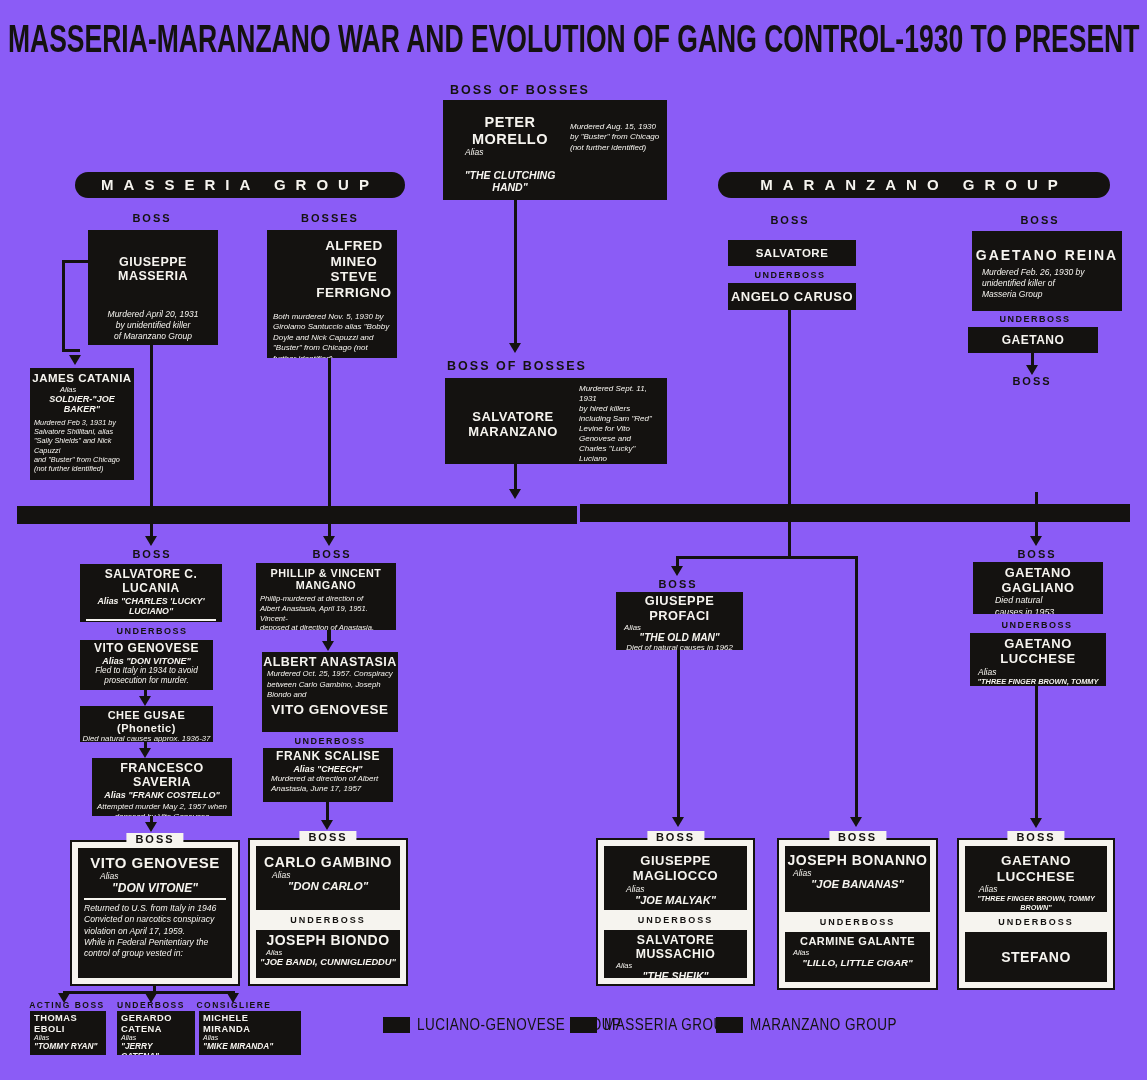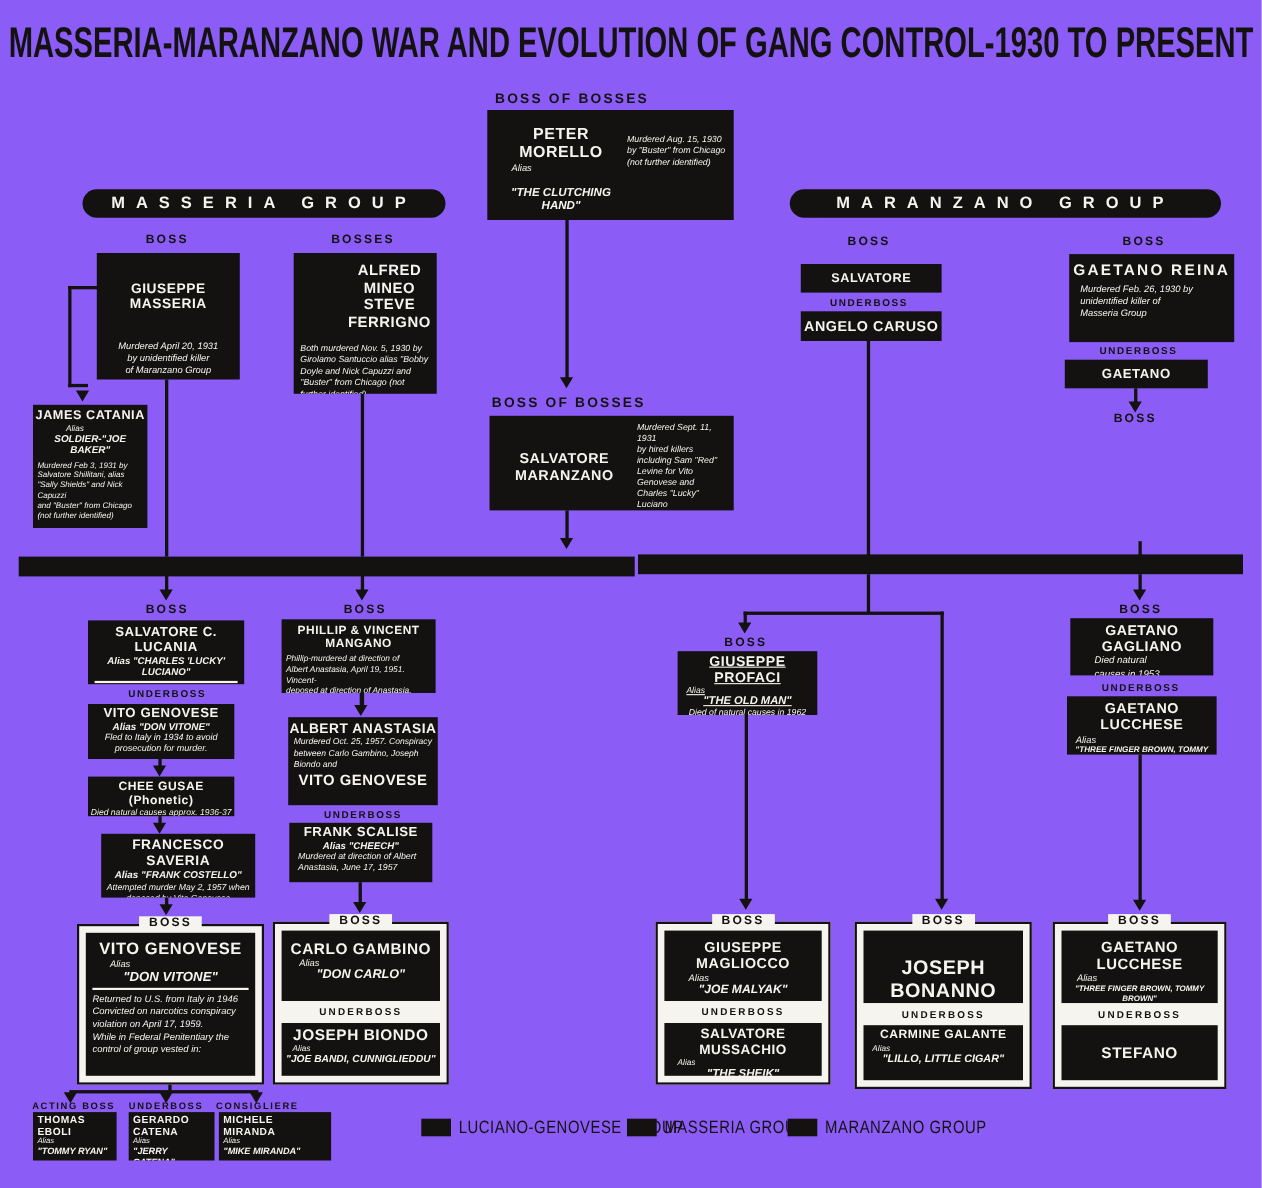--- a/index.html
+++ b/index.html
@@ -133,21 +133,21 @@
     <div class="name" style="font-size:11.5px;line-height:26px;">SALVATORE MARANZANO</div>
   </div>
   <div class="lbl sm" style="left:750px;top:270px;width:80px;">UNDERBOSS</div>
   <div class="box" style="left:728px;top:283px;width:128px;height:27px;">
     <div class="name" style="font-size:13px;line-height:27px;">ANGELO CARUSO</div>
   </div>
   <div class="vline" style="left:788px;top:310px;width:3px;height:196px;"></div>
 
   <div class="lbl" style="left:1000px;top:214px;width:80px;">BOSS</div>
   <div class="box" style="left:972px;top:231px;width:150px;height:80px;">
-    <div class="name" style="font-size:14px;margin-top:6px;letter-spacing:2px;">GAETANO REINA</div>
+    <div class="name" style="font-size:14px;margin-top:16px;letter-spacing:2px;">GAETANO REINA</div>
     <div class="note" style="margin-top:4px;text-align:left;padding:0 10px;">Murdered Feb. 26, 1930 by
 unidentified killer of
 Masseria Group</div>
   </div>
   <div class="lbl sm" style="left:985px;top:314px;width:100px;">UNDERBOSS</div>
   <div class="box" style="left:968px;top:327px;width:130px;height:26px;">
     <div class="name" style="font-size:12px;line-height:26px;">GAETANO GAGLIANO</div>
   </div>
   <div class="vline" style="left:1031px;top:353px;width:3px;height:13px;"></div>
   <div class="arr" style="left:1026px;top:365px;"></div>
@@ -274,21 +274,21 @@
   </div>
 
   <div class="vline" style="left:788px;top:522px;width:3px;height:36px;"></div>
   <div class="hline" style="left:676px;top:556px;width:182px;height:3px;"></div>
   <div class="vline" style="left:676px;top:556px;width:3px;height:11px;"></div>
   <div class="arr" style="left:671px;top:566px;"></div>
   <div class="vline" style="left:855px;top:556px;width:3px;height:262px;"></div>
   <div class="arr" style="left:850px;top:817px;"></div>
 
   <div class="lbl" style="left:640px;top:578px;width:76px;">BOSS</div>
-  <div class="box" style="left:616px;top:592px;width:127px;height:58px;text-decoration:underline;">
+  <div class="box" style="left:616px;top:592px;width:127px;height:58px;">
     <div class="name" style="font-size:12.8px;margin-top:2px;">GIUSEPPE PROFACI</div>
     <div class="al" style="padding-left:8px;font-size:7.8px;">Alias</div>
     <div class="alias" style="font-size:10.2px;">"THE OLD MAN"</div>
     <div class="note" style="font-size:7.9px;">Died of natural causes in 1962</div>
   </div>
   <div class="vline" style="left:677px;top:650px;width:3px;height:168px;"></div>
   <div class="arr" style="left:672px;top:817px;"></div>
 
   <div class="outlined" style="left:596px;top:838px;width:159px;height:148px;">
     <div class="boss-tag">BOSS</div>
@@ -301,21 +301,21 @@
     <div class="obox" style="height:48px;">
       <div class="name" style="font-size:12.3px;margin-top:3px;">SALVATORE MUSSACHIO</div>
       <div class="al" style="padding-left:12px;font-size:7.5px;">Alias</div>
       <div class="alias" style="font-size:10.5px;">"THE SHEIK"</div>
     </div>
   </div>
 
   <div class="outlined" style="left:777px;top:838px;width:161px;height:152px;">
     <div class="boss-tag">BOSS</div>
     <div class="obox" style="height:66px;">
-      <div class="name" style="font-size:18px;margin-top:23px;text-align:center;">JOSEPH BONANNO</div>
+      <div class="name" style="font-size:14px;margin-top:6px;text-align:center;">JOSEPH BONANNO</div>
       <div class="al" style="padding-left:8px;">Alias</div>
       <div class="alias" style="font-size:11.3px;">"JOE BANANAS"</div>
     </div>
     <div class="band" style="line-height:20px;height:20px;">UNDERBOSS</div>
     <div class="obox" style="height:50px;">
       <div class="name" style="font-size:11px;margin-top:3px;">CARMINE GALANTE</div>
       <div class="al" style="padding-left:8px;font-size:7.5px;">Alias</div>
       <div class="alias" style="font-size:9.8px;">"LILLO, LITTLE CIGAR"</div>
     </div>
   </div>

